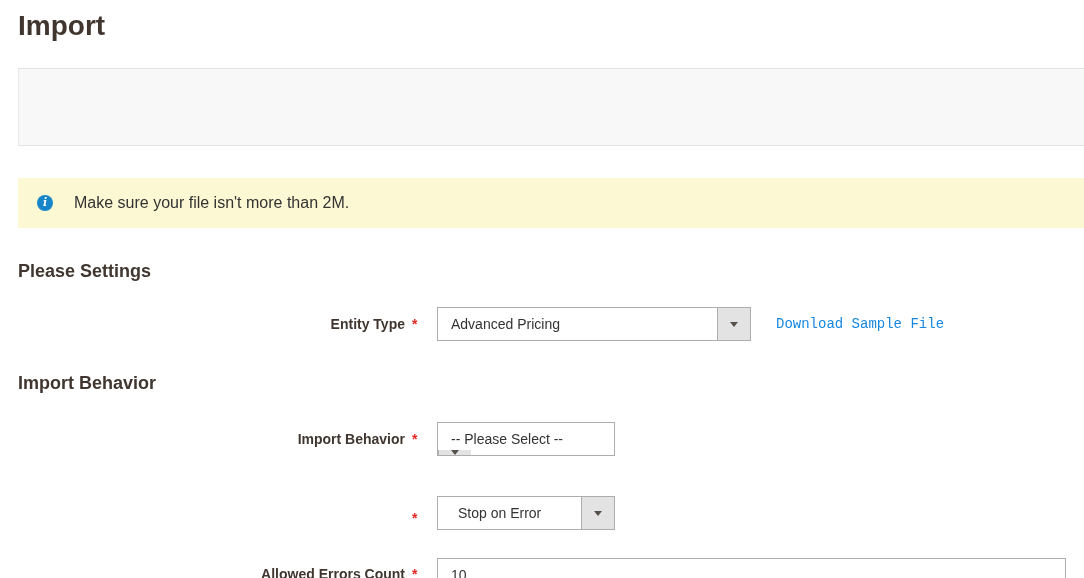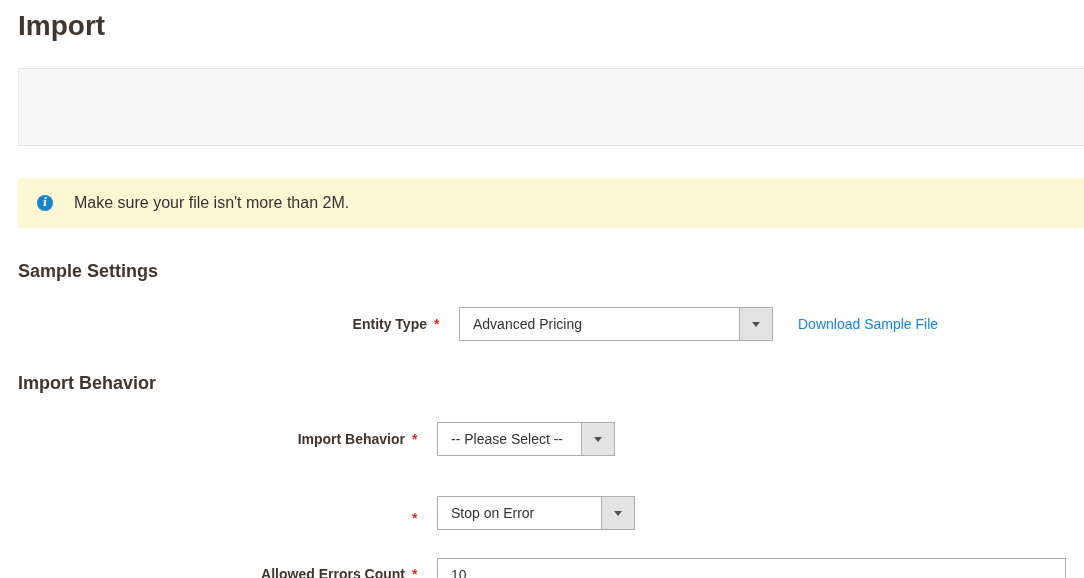--- a/index.html
+++ b/index.html
@@ -62,21 +62,21 @@
     font-weight: 700;
     color: #41362f;
   }
   .section-heading.behavior { margin-top: 32px; }
 
   
   .form-row {
     display: flex;
     align-items: center;
   }
-  .row-entity   { margin-top: 26px; padding-left: 22px; }
+  .row-entity   { margin-top: 26px; }
   .row-behavior { margin-top: 29px; }
   .row-strategy { margin-top: 40px; }
   .row-allowed  { margin-top: 28px; align-items: flex-start; }
 
   .f-label {
     width: 405px;
     text-align: right;
     font-size: 14px;
     font-weight: 700;
     color: #41362f;
@@ -98,22 +98,22 @@
   .select {
     height: 34px;
     background: #ffffff;
     border: 1px solid #adadad;
     display: flex;
     align-items: stretch;
     cursor: pointer;
     flex: 0 0 auto;
   }
   .select-entity   { width: 314px; }
-  .select-behavior { width: 178px; }
-  .select-strategy { width: 198px; }
+  .select-behavior { width: 178px; flex-direction: column; }
+  .select-strategy { width: 178px; padding-left: 7px; }
   .select-value {
     flex: 1 1 auto;
     font-size: 14px;
     line-height: 32px;
     padding-left: 13px;
     color: #333333;
     white-space: nowrap;
     overflow: hidden;
   }
   .select-arrow {
@@ -131,20 +131,21 @@
     border-right: 4px solid transparent;
     border-top: 5px solid #55504a;
   }
 
   .sample-link {
     margin-left: 25px;
     font-size: 14px;
     color: #1787e0;
     text-decoration: none;
     cursor: pointer;
+    font-family: Liberation Mono, monospace;
   }
 
   .text-input {
     width: 629px;
     height: 34px;
     border: 1px solid #adadad;
     font-family: "Liberation Sans", sans-serif;
     font-size: 14px;
     color: #333333;
     padding-left: 13px;
@@ -158,21 +159,21 @@
 
 <h1 class="page-title">Import</h1>
 
 <div class="toolbar"></div>
 
 <div class="notice">
   <span class="info-icon">i</span>
   <span class="notice-text">Make sure your file isn't more than 2M.</span>
 </div>
 
-<h2 class="section-heading settings">Sample Settings</h2>
+<h2 class="section-heading settings">Please Settings</h2>
 
 <div class="form-row row-entity">
   <label class="f-label">Entity Type</label>
   <span class="star">*</span>
   <div class="select select-entity">
     <span class="select-value">Advanced Pricing</span>
     <span class="select-arrow">
         <i class="tri"></i>
       </span>
   </div>

